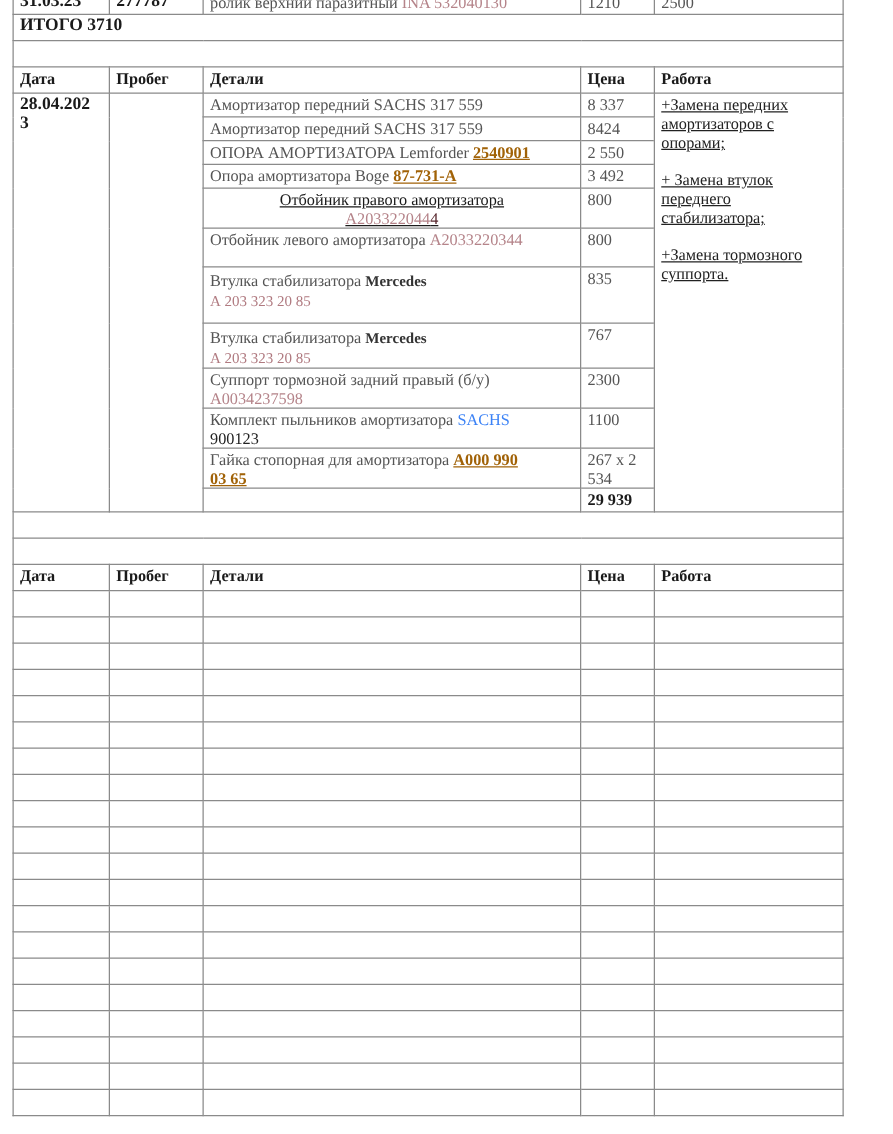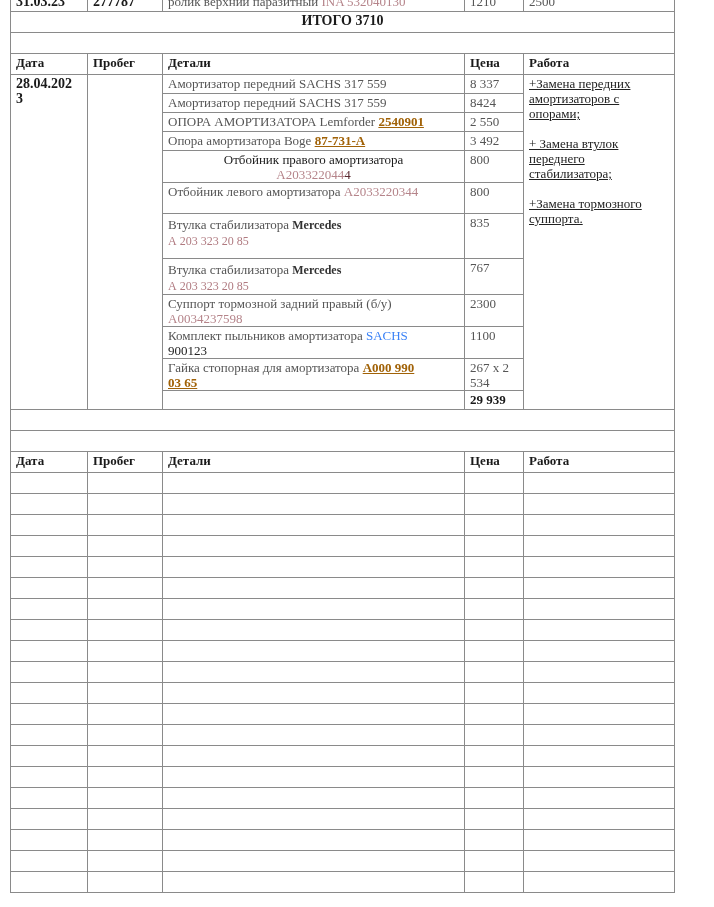--- a/index.html
+++ b/index.html
@@ -15,22 +15,22 @@
   col.c-price { width: 59px; }
   col.c-work { width: 151px; }
   .b { font-weight: bold; }
   .hdr td { font-weight: bold; height: 19px; }
   .grey { color: #555; }
   .pn { color: #b5848a; }
   .pn-dark { color: #5a2a30; }
   .link { color: #a16207; font-weight: bold; text-decoration: underline; }
   .merc { font-weight: bold; font-size: 12px; color: #333; }
   .pn-small { font-size: 12px; color: #b07a80; }
-  .center { text-align: center; }
-  .total-row td { font-weight: bold; font-size: 14px; text-align: center; height: 19px; }
+  .center { text-align: center; text-decoration: underline; }
+  .total-row td { font-weight: bold; font-size: 14px; height: 19px; }
   .empty td { height: 19px; }
   .r21 { height: 19px; }
   .r33 { height: 31px; }
   .r47 { height: 45px; }
   .work { color: #222; font-size: 13px; line-height: 15px; text-decoration: underline; }
   .work p { margin: 0 0 15px 0; }
   .work p:last-child { margin-bottom: 12px; }
 </style>
 </head>
 <body>

